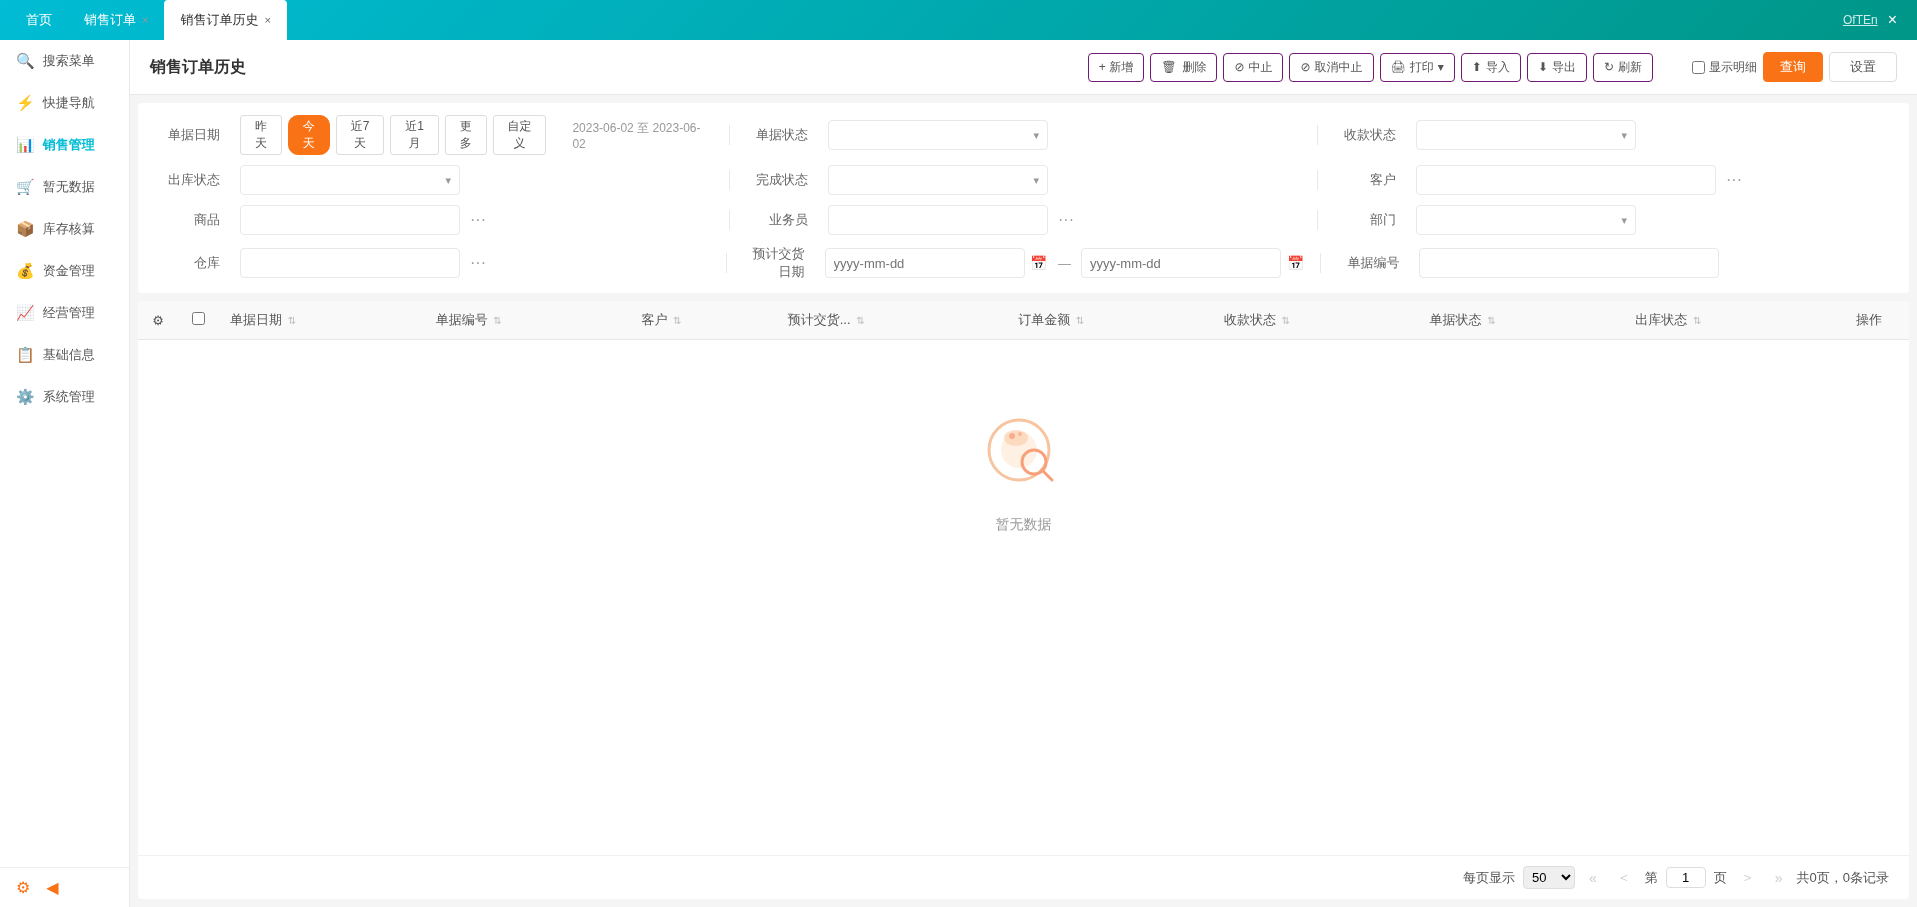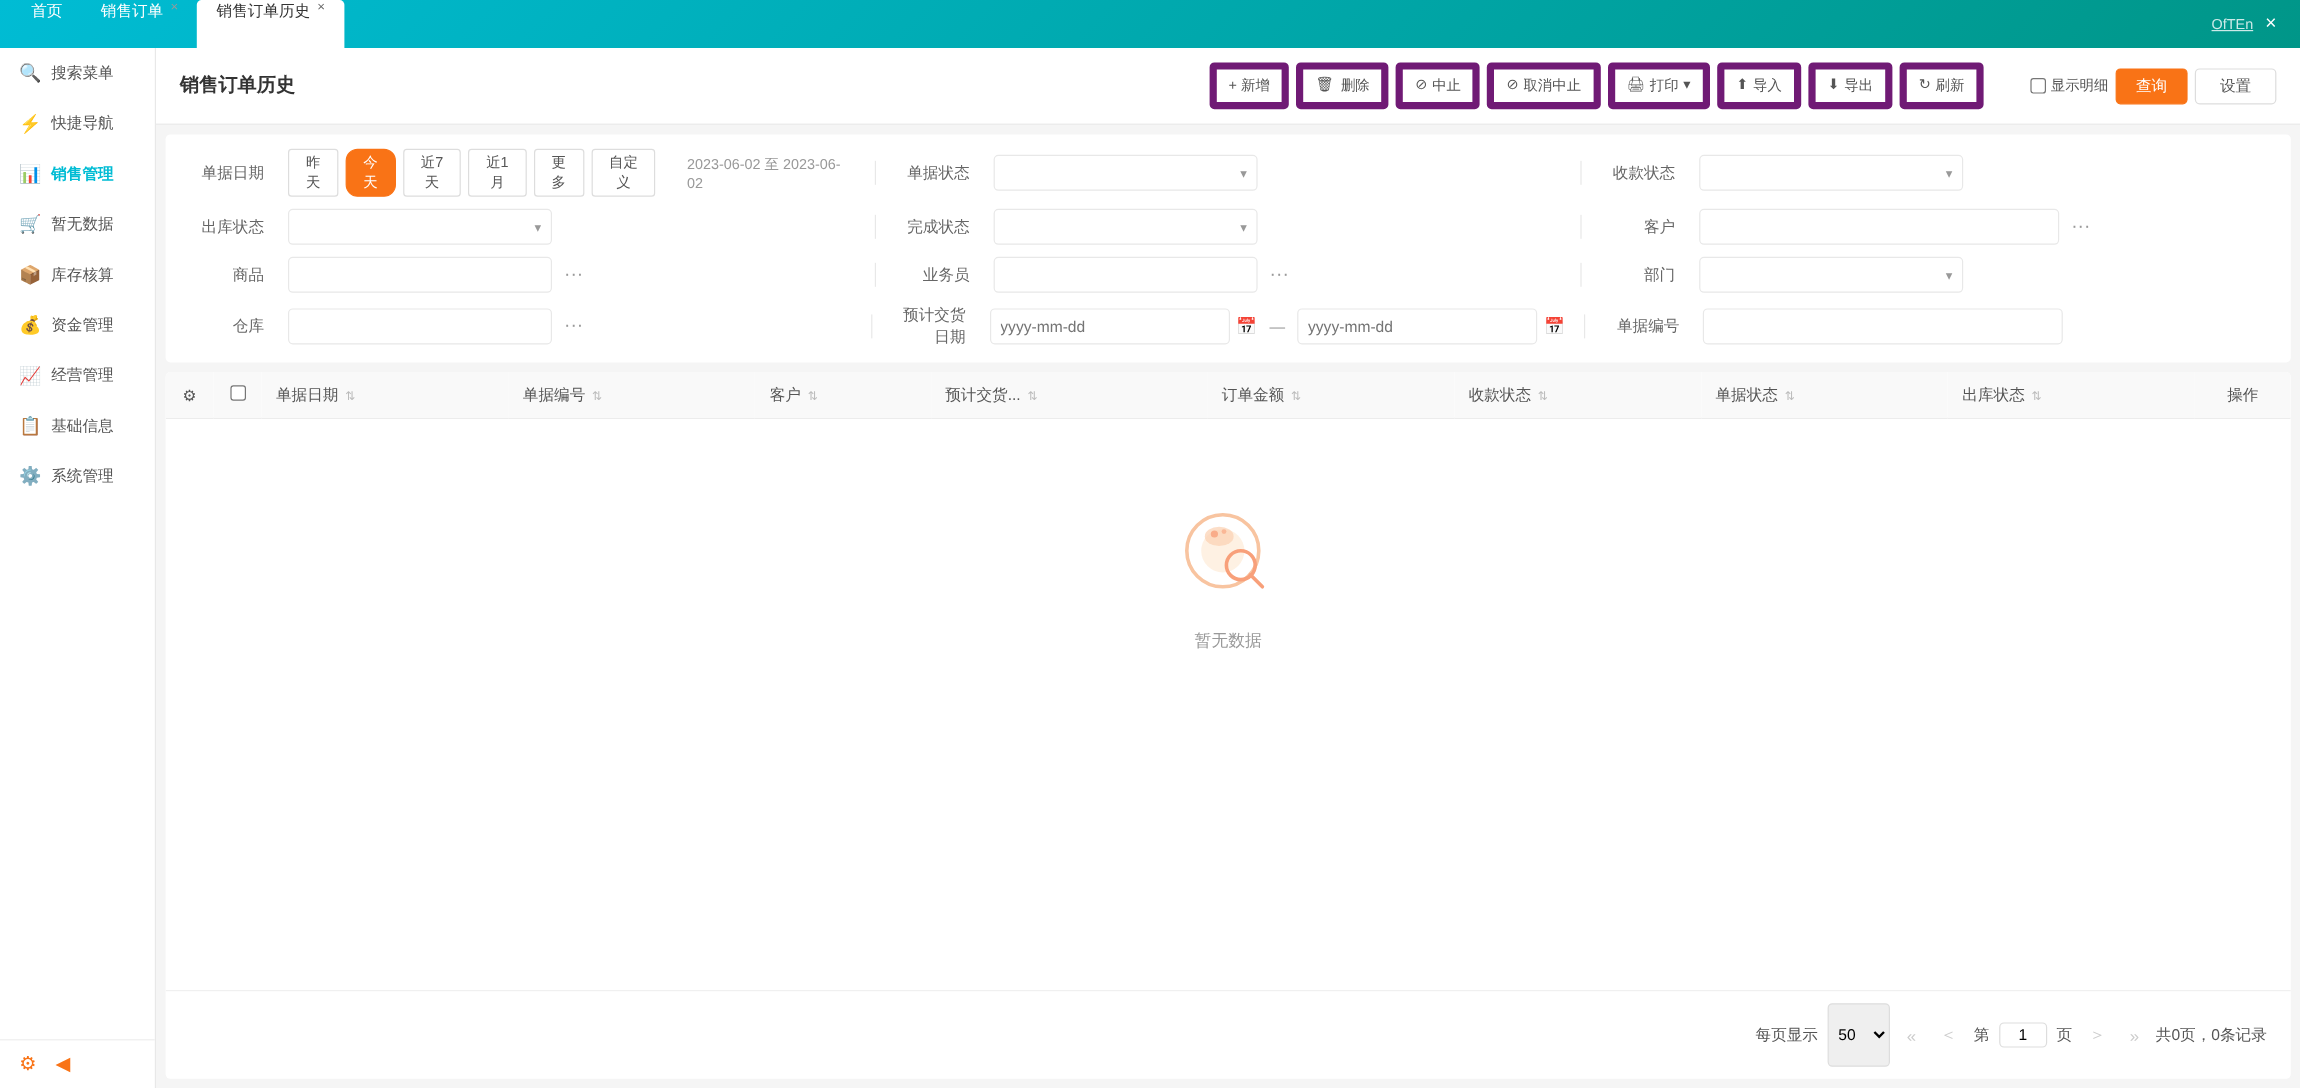--- a/index.html
+++ b/index.html
@@ -11,20 +11,21 @@
       background: linear-gradient(135deg, #00bcd4, #009688);
       display: flex;
       align-items: center;
       padding: 0 10px;
       gap: 0;
       flex-shrink: 0;
     }
     .tab-item {
       height: 40px;
       display: flex;
+      align-items: center;
       padding: 0 16px;
       color: white;
       font-size: 13px;
       cursor: pointer;
       gap: 6px;
       white-space: nowrap;
     }
     .tab-item.active {
       background: white;
       color: #333;
@@ -113,24 +114,24 @@
       font-weight: bold;
       color: #333;
     }
     .toolbar {
       display: flex;
       align-items: center;
       gap: 6px;
     }
     .toolbar-btn {
       display: flex;
-      align-items: flex-start;
+      align-items: center;
       gap: 4px;
       padding: 5px 10px;
-      border: 6px solid #701a75;
+      border: 1px solid #701a75;
       background: white;
       border-radius: 4px;
       cursor: pointer;
       font-size: 12px;
       color: #555;
       white-space: nowrap;
     }
     .btn-primary {
       background: #f97316;
       color: white;
@@ -318,21 +319,21 @@
       padding: 10px 20px;
       border-top: 1px solid #f0f0f0;
       gap: 8px;
       font-size: 13px;
       color: #555;
       flex-shrink: 0;
     }
     .page-size-select {
       border: 1px solid #ddd;
       border-radius: 4px;
-      padding: 17px 4px;
+      padding: 2px 4px;
       font-size: 13px;
       cursor: pointer;
     }
     .page-nav-btn {
       border: none;
       background: none;
       cursor: pointer;
       color: #555;
       font-size: 14px;
       padding: 2px 6px;

